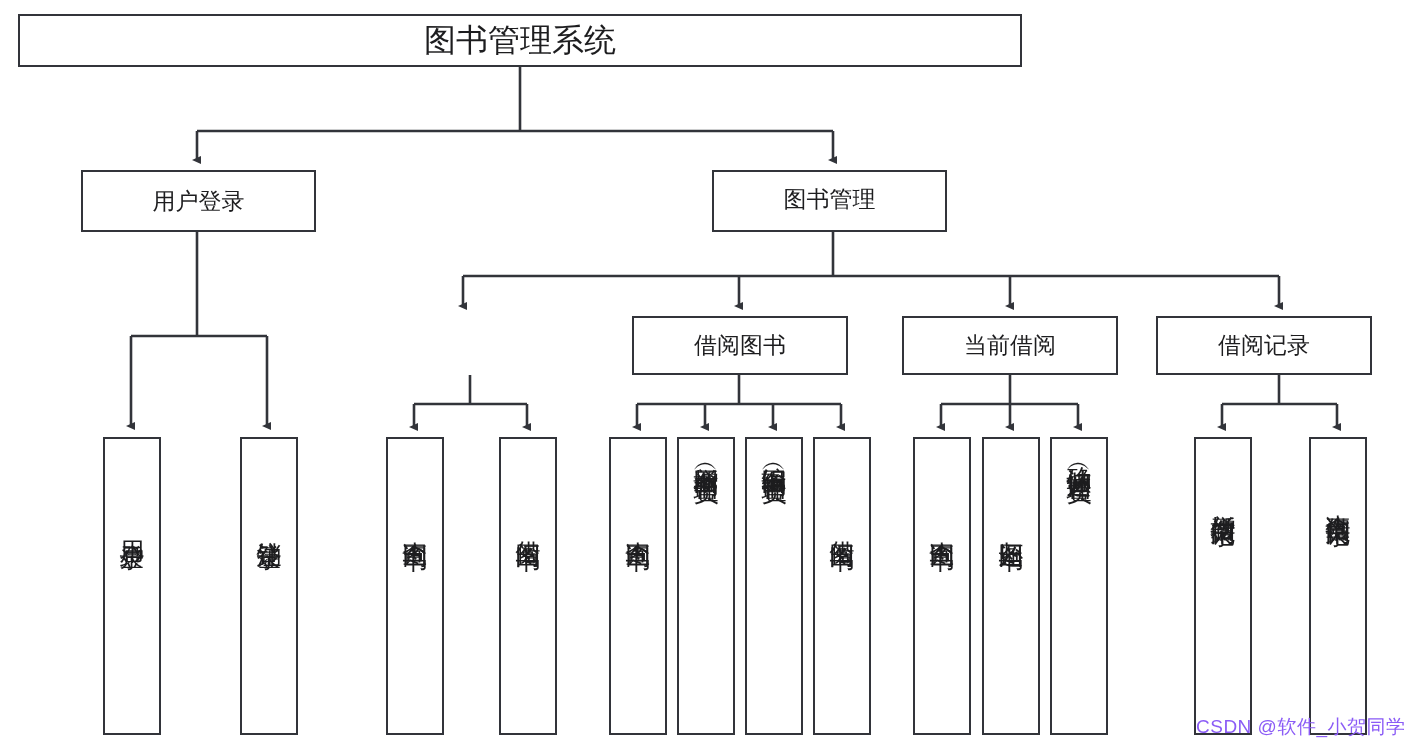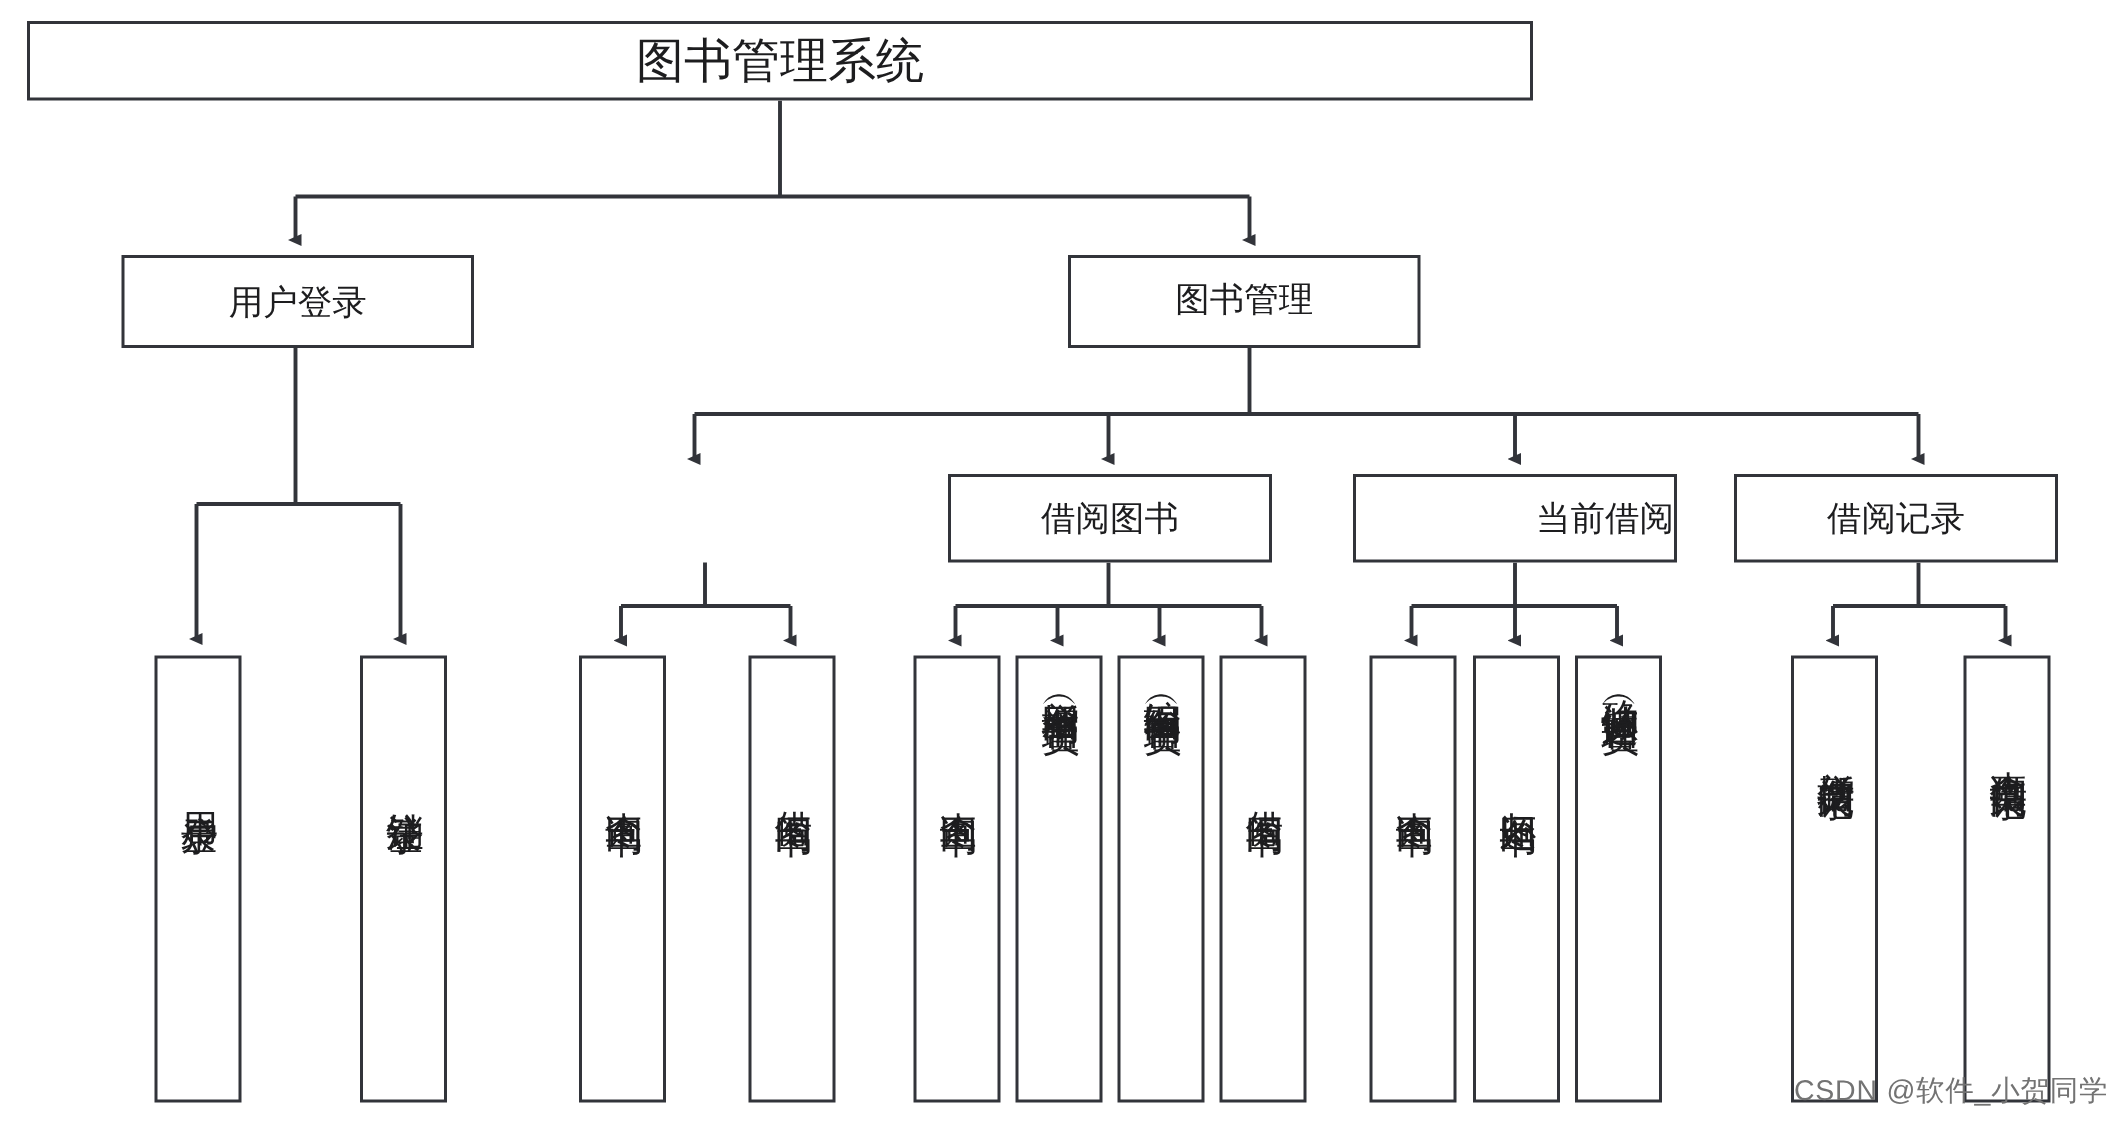--- a/index.html
+++ b/index.html
@@ -65,21 +65,21 @@
     padding-top: 82px;
   }
   .node.v.mid .label {
     padding-top: 55px;
   }
   .node.v.tall .label {
     padding-top: 8px;
   }
   .watermark {
     position: absolute;
-    color: #737373;
+    color: #8b5cf6;
     font-size: 19px;
     white-space: nowrap;
     letter-spacing: 0.5px;
   }
 </style>
 </head>
 <body>
 
 <div id="canvas">
 
@@ -140,21 +140,21 @@
   <div class="node h" style="left:81px; top:170px; width:235px; height:62px;">
     <span class="label">用户登录</span>
   </div>
   <div class="node h" style="left:712px; top:170px; width:235px; height:62px;font-family:Liberation Mono, monospace;">
     <span class="label">图书管理</span>
   </div>
 
   <div class="node h" style="left:632px; top:316px; width:216px; height:59px;">
     <span class="label">借阅图书</span>
   </div>
-  <div class="node h" style="left:902px; top:316px; width:216px; height:59px;justify-content:flex-end;">
+  <div class="node h" style="left:902px; top:316px; width:216px; height:59px;">
     <span class="label">当前借阅</span>
   </div>
   <div class="node h" style="left:1156px; top:316px; width:216px; height:59px;">
     <span class="label">借阅记录</span>
   </div>
 
   <div class="node v short" style="left:103px; top:437px; width:58px; height:298px;">
     <span class="label">用户登录</span>
   </div>
   <div class="node v short" style="left:240px; top:437px; width:58px; height:298px;">

